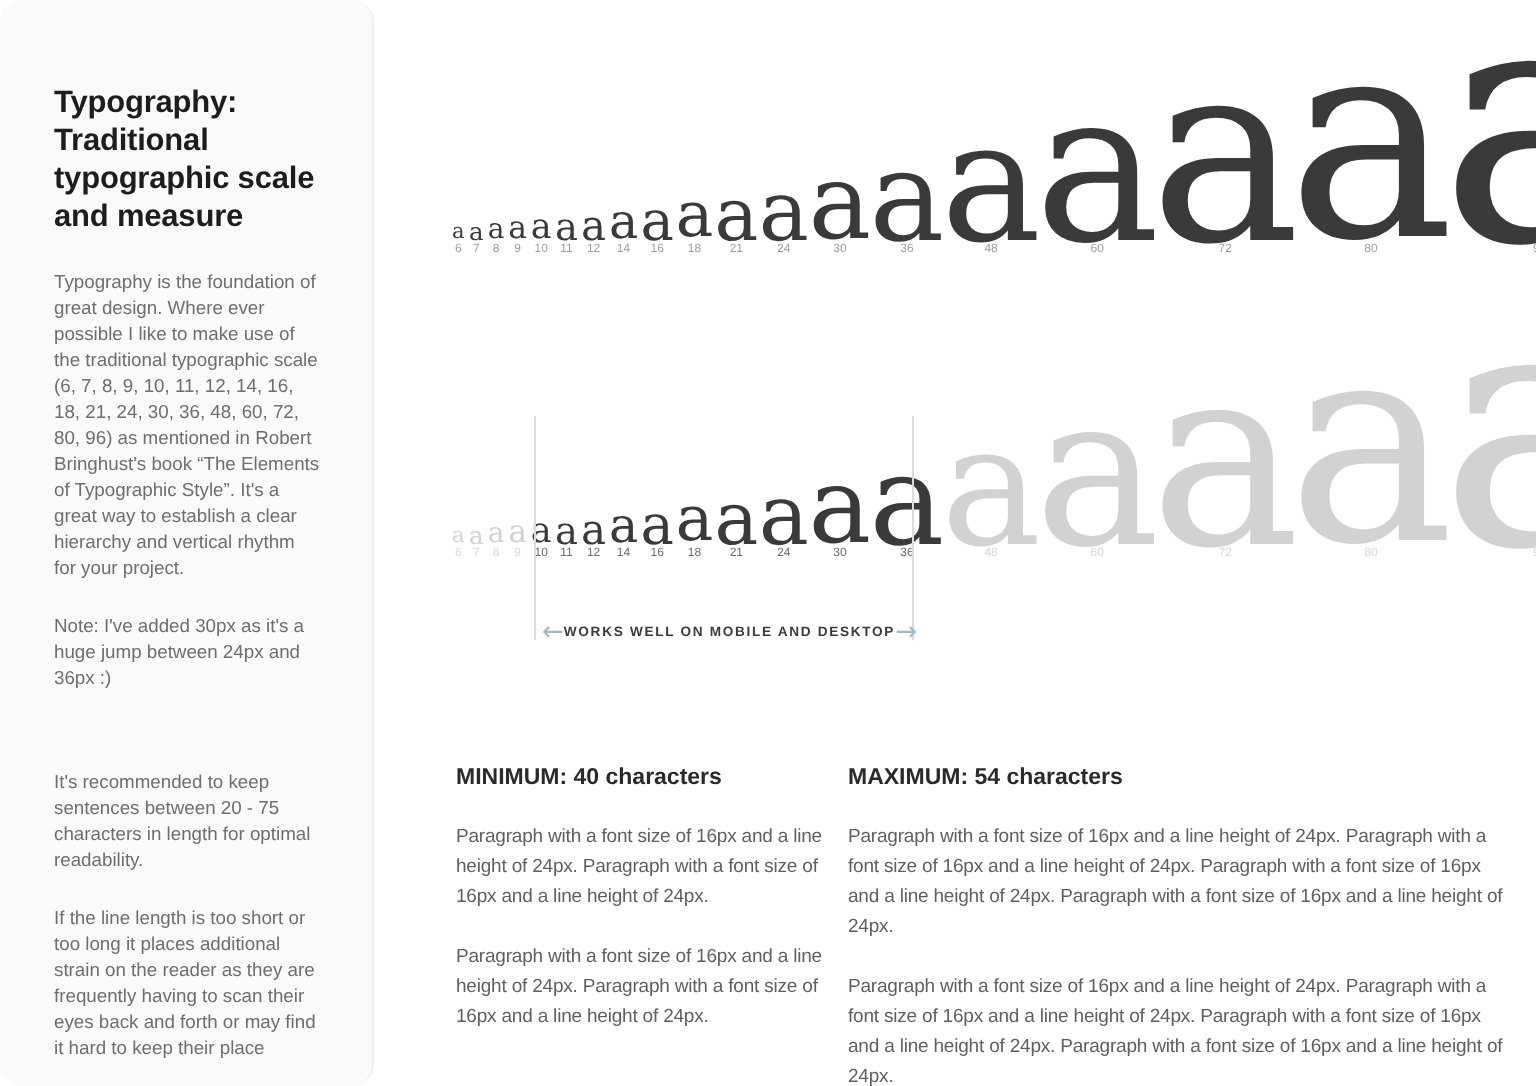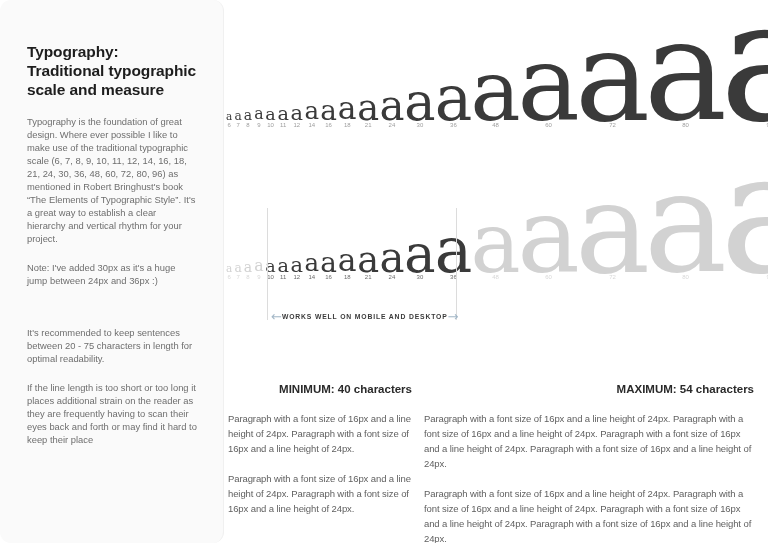--- a/index.html
+++ b/index.html
@@ -10,21 +10,21 @@
     height: 543px;
     background: #ffffff;
     overflow: hidden;
     font-family: "Liberation Sans", "DejaVu Sans", sans-serif;
   }
 
   
   .sidebar {
     position: absolute;
     left: 0; top: 0;
-    width: 224px;
+    width: 187px;
     height: 100%;
     background: var(--sidebar-bg);
     border-right: 1px solid #f0f0f0;
     padding: 42px 26px 16px 27px;
     border-radius: 11px;
   }
   .sidebar h1 {
     font-size: 15.5px;
     line-height: 19px;
     font-weight: bold;
@@ -117,21 +117,20 @@
     display: flex;
     gap: 12px;
   }
   .measure .col.min { width: 184px; }
   .measure .col.max { width: 330px; }
   .measure h2 {
     font-size: 11.5px;
     font-weight: bold;
     color: var(--heading-text);
     margin: 0 0 16px 0;
-    text-align: right;
   }
   .measure p {
     font-size: 9.5px;
     line-height: 15px;
     letter-spacing: -0.1px;
     color: var(--paragraph-text);
     margin: 0 0 15px 0;
   }
 </style>
 </head>

